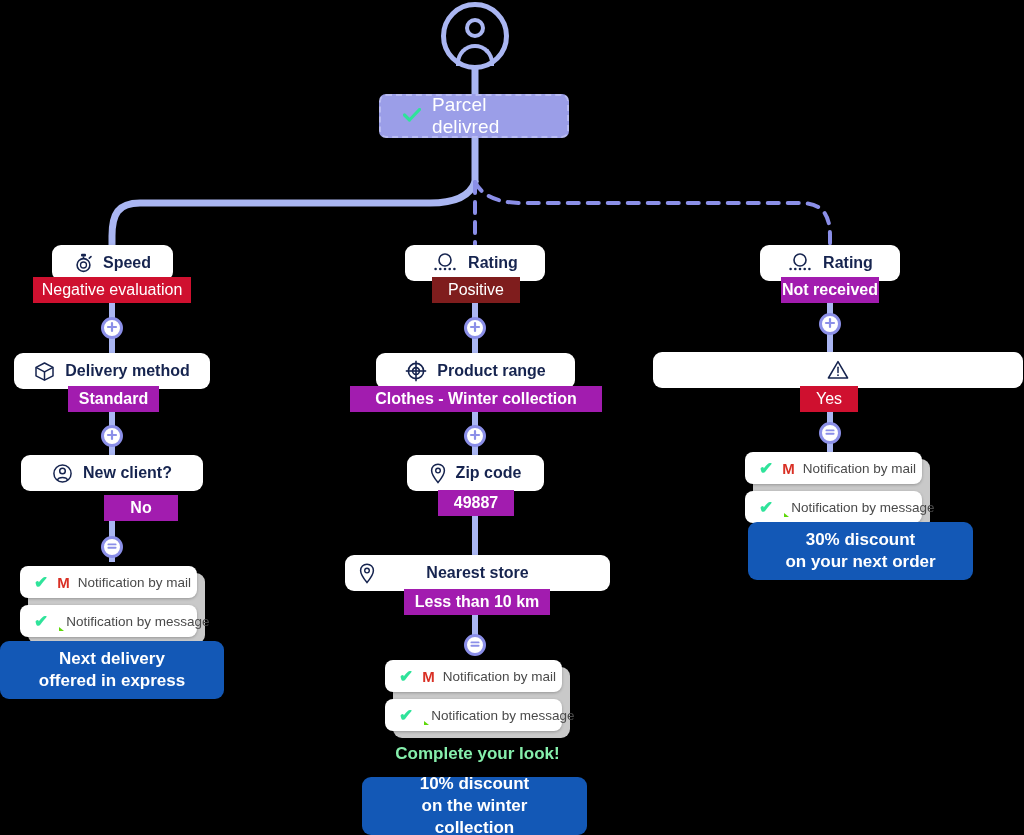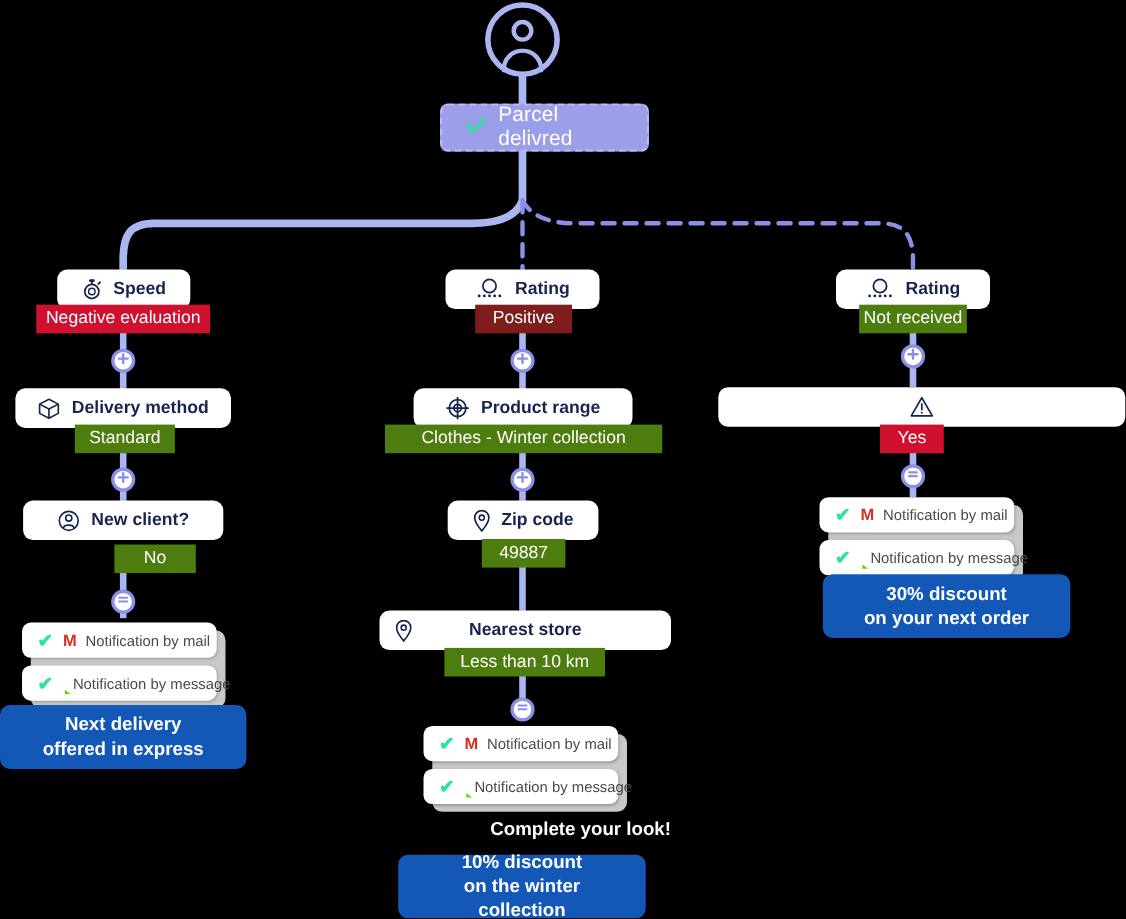--- a/index.html
+++ b/index.html
@@ -69,21 +69,20 @@
     gap: 11px;
     background: #9b9ee8;
     border: 2px dashed #b9bcf2;
     border-radius: 7px;
     padding: 0 22px;
     height: 44px;
     box-sizing: border-box;
     color: #ffffff;
     font-size: 19px;
     letter-spacing: .1px;
-    margin-left: 21px;
   }
   .root-pill .tick { display: block; }
 
   
   .node {
     position: absolute;
     background: #ffffff;
     border-radius: 9px;
     height: 36px;
     box-sizing: border-box;
@@ -111,21 +110,21 @@
     height: 26px;
     box-sizing: border-box;
     display: flex;
     align-items: center;
     justify-content: center;
     padding: 0 12px;
     font-size: 16px;
     color: #ffffff;
     white-space: nowrap;
   }
-  .chip.navy  { background: #4d7c0f; }
+  .chip.navy  { background: #a21caf; font-weight: bold; }
   .chip.red   { background: #cf102f; }
   .chip.green { background: #7f1d1d; }
 
   
   .badge {
     position: absolute;
     width: 22px;
     height: 22px;
     border-radius: 50%;
     background: #ffffff;
@@ -215,24 +214,24 @@
     display: flex;
     align-items: center;
     justify-content: center;
     padding: 9px 18px;
     box-sizing: border-box;
     white-space: pre-line;
   }
 
   .tagline {
     position: absolute;
-    color: #ffffff;
+    color: #86efac;
     font-size: 17px;
     font-weight: bold;
-    text-align: right;
+    text-align: center;
     white-space: nowrap;
   }
 </style>
 </head>
 <body>
 
 <div id="canvas">
 
   <svg id="wires" viewBox="0 0 1024 835">
 

